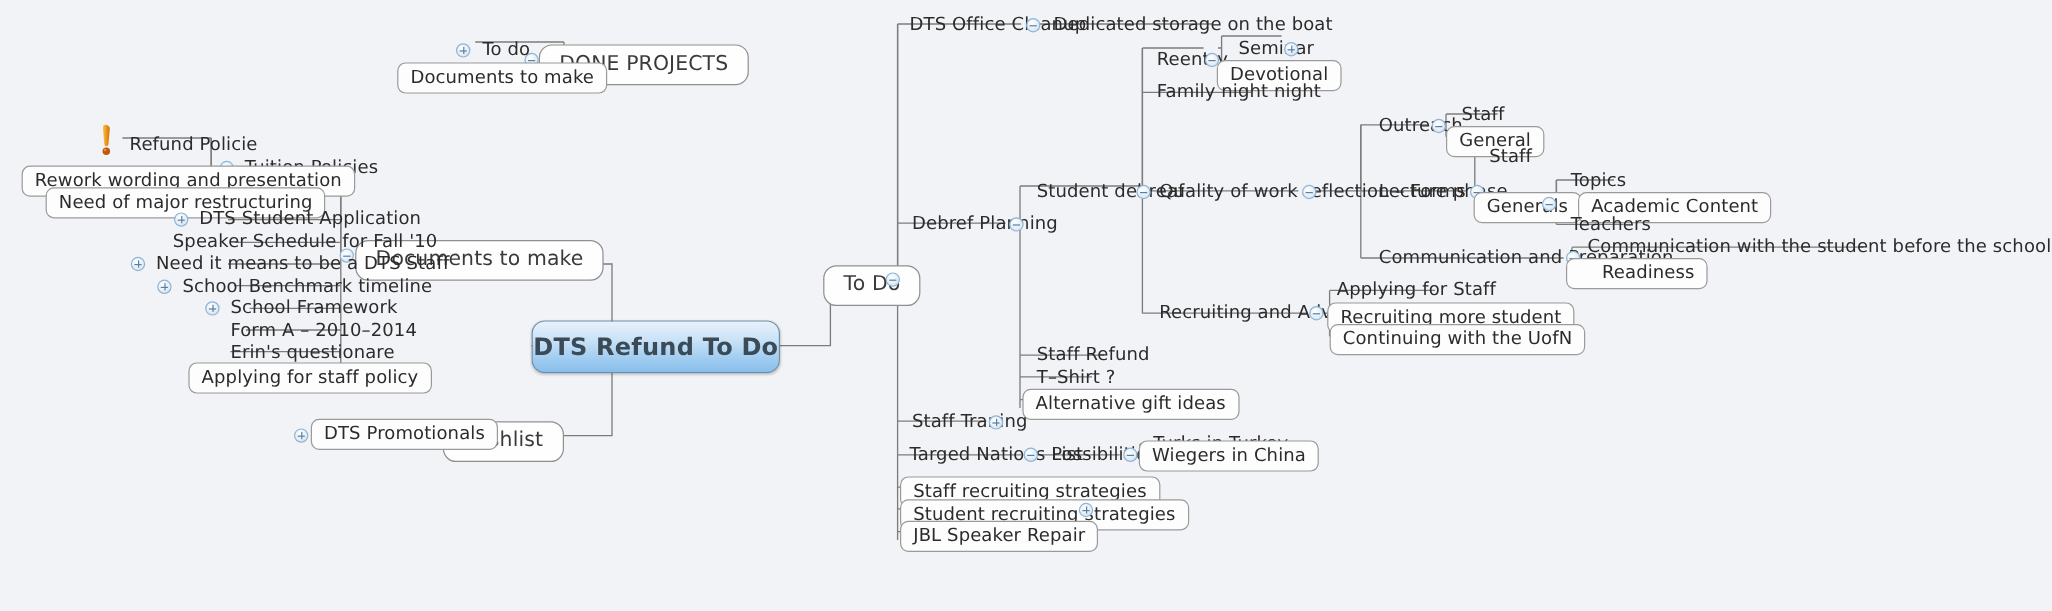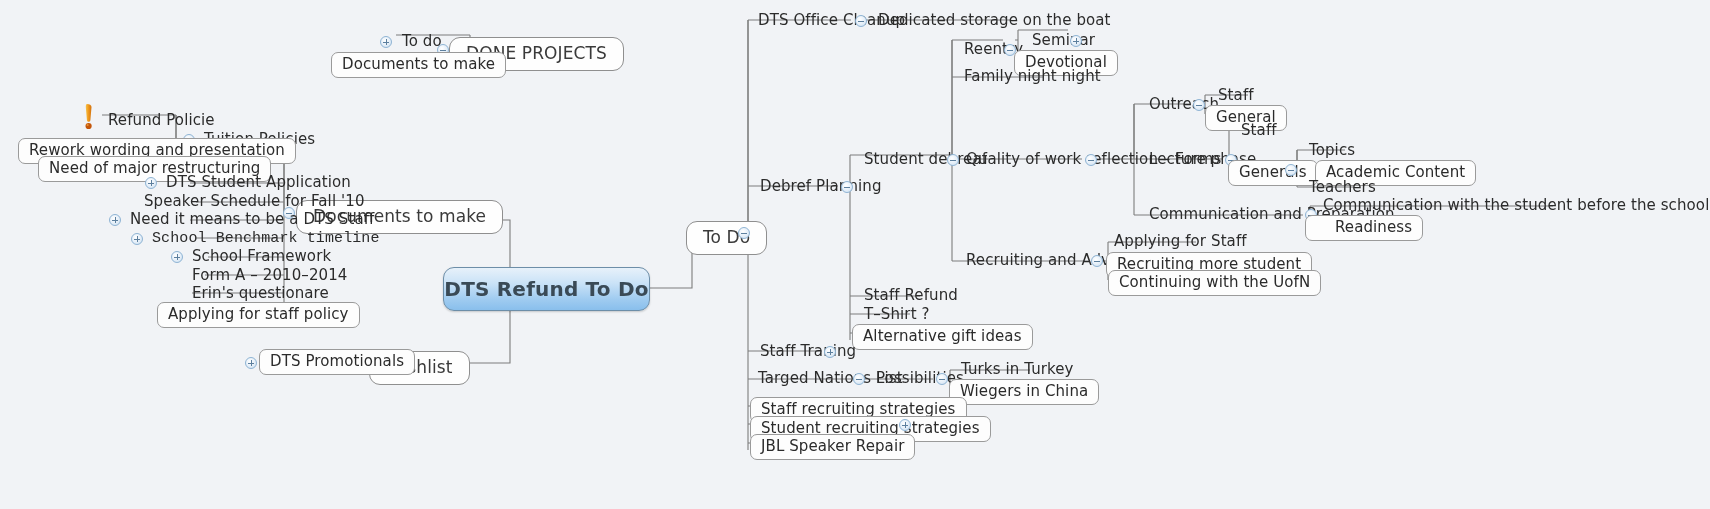--- a/index.html
+++ b/index.html
@@ -249,21 +249,21 @@
 
   <div class="node leaf" style="left:138px;top:194px;">
     <span class="lbl">Speaker Schedule for Fall '10</span>
   </div>
 
   <div class="node leaf" style="left:124px;top:212px;">
     <span class="lbl">Need it means to be a DTS Staff</span>
   </div>
   <div class="tog plus" style="left:109px;top:214px;"></div>
 
-  <div class="node leaf" style="left:146px;top:231px;font-family:Liberation Mono, monospace;">
+  <div class="node leaf" style="left:146px;top:231px;">
     <span class="lbl">School Benchmark timeline</span>
   </div>
   <div class="tog plus" style="left:131px;top:233px;"></div>
 
   <div class="node leaf" style="left:186px;top:249px;">
     <span class="lbl">School Framework</span>
   </div>
   <div class="tog plus" style="left:171px;top:251px;"></div>
 
   <div class="node leaf" style="left:186px;top:268px;">
@@ -418,21 +418,21 @@
   <div class="tog" style="left:853px;top:373px;"></div>
 
   <div class="node leaf" style="left:870px;top:371px;">
     <span class="lbl">Possibilities</span>
   </div>
   <div class="tog" style="left:936px;top:373px;"></div>
 
   <div class="node leaf" style="left:955px;top:362px;text-align:center;">
     <span class="lbl">Turks in Turkey</span>
   </div>
-  <div class="node bubble" style="left:949px;top:379px;">
+  <div class="node bubble" style="left:949px;top:367px;">
     <span class="lbl">Wiegers in China</span>
   </div>
 
   <div class="node bubble" style="left:750px;top:397px;">
     <span class="lbl">Staff recruiting strategies</span>
   </div>
   <div class="node bubble" style="left:750px;top:416px;">
     <span class="lbl">Student recruiting strategies</span>
   </div>
   <div class="tog plus" style="left:899px;top:419px;"></div>

